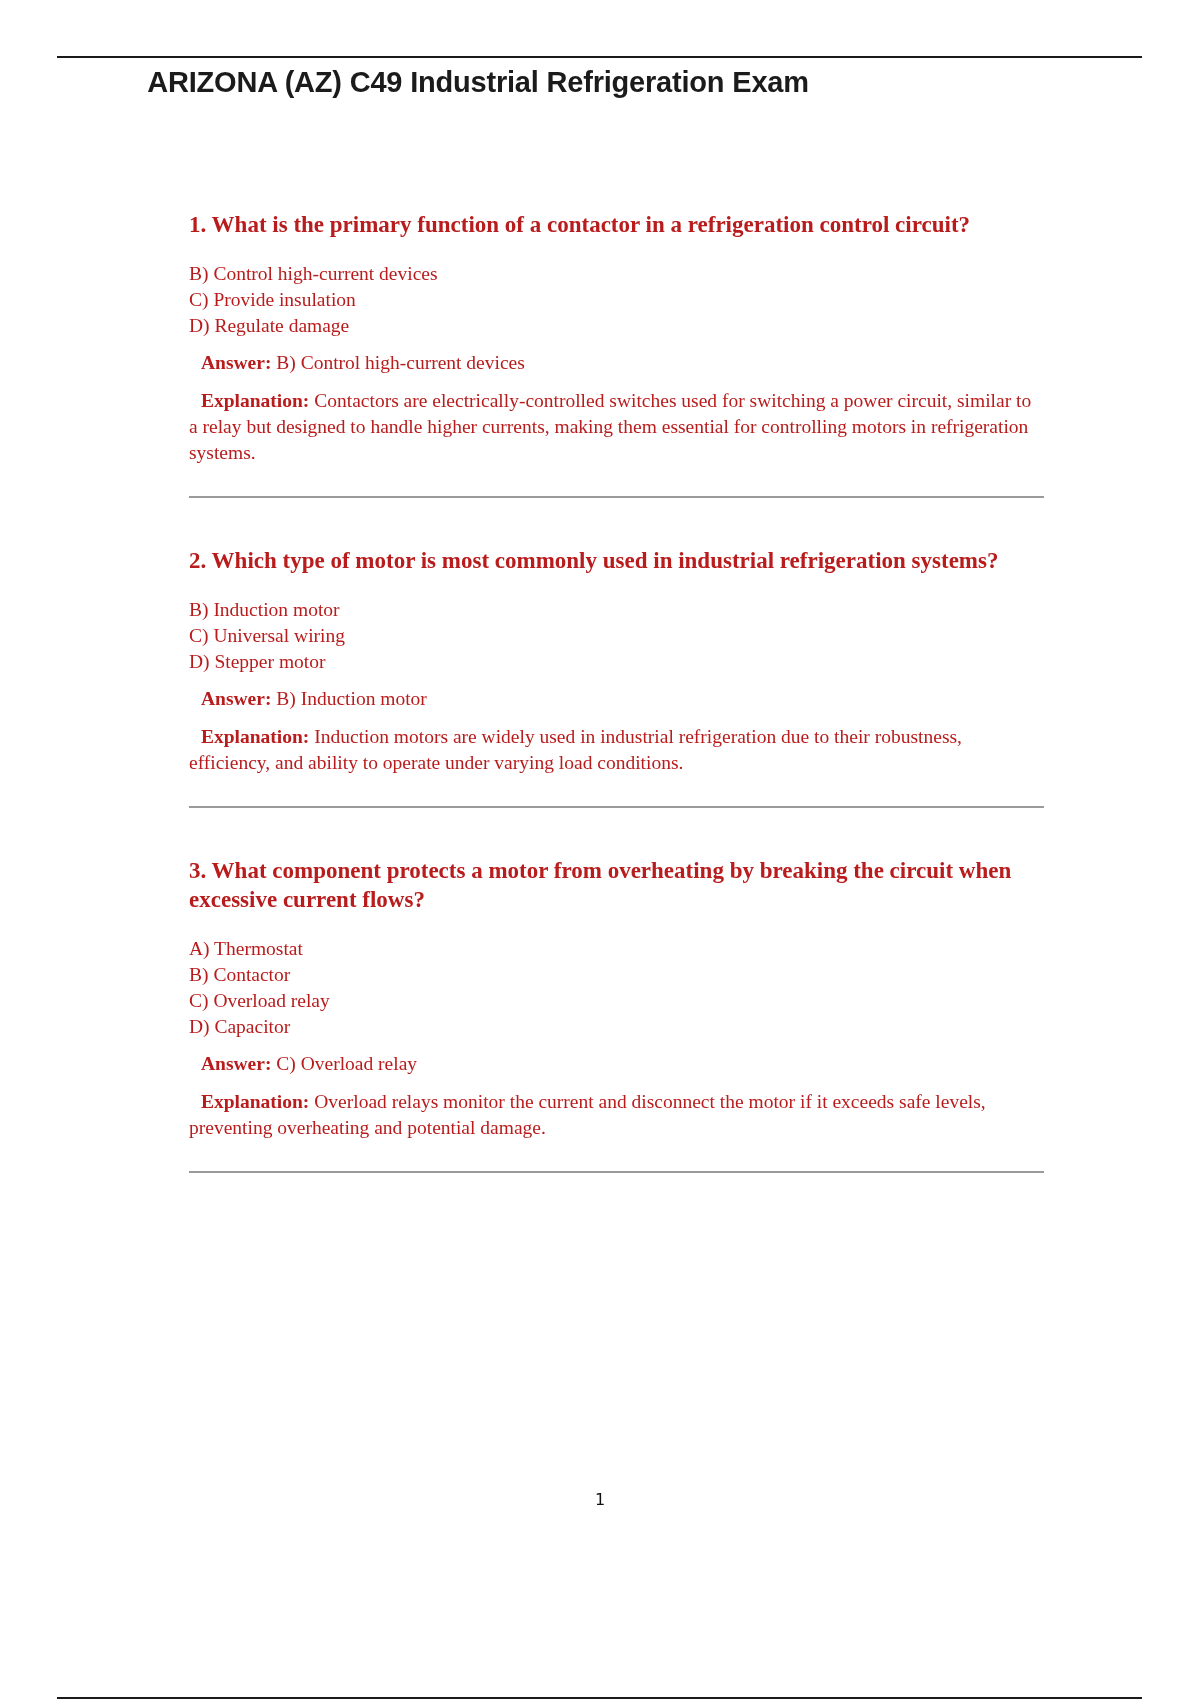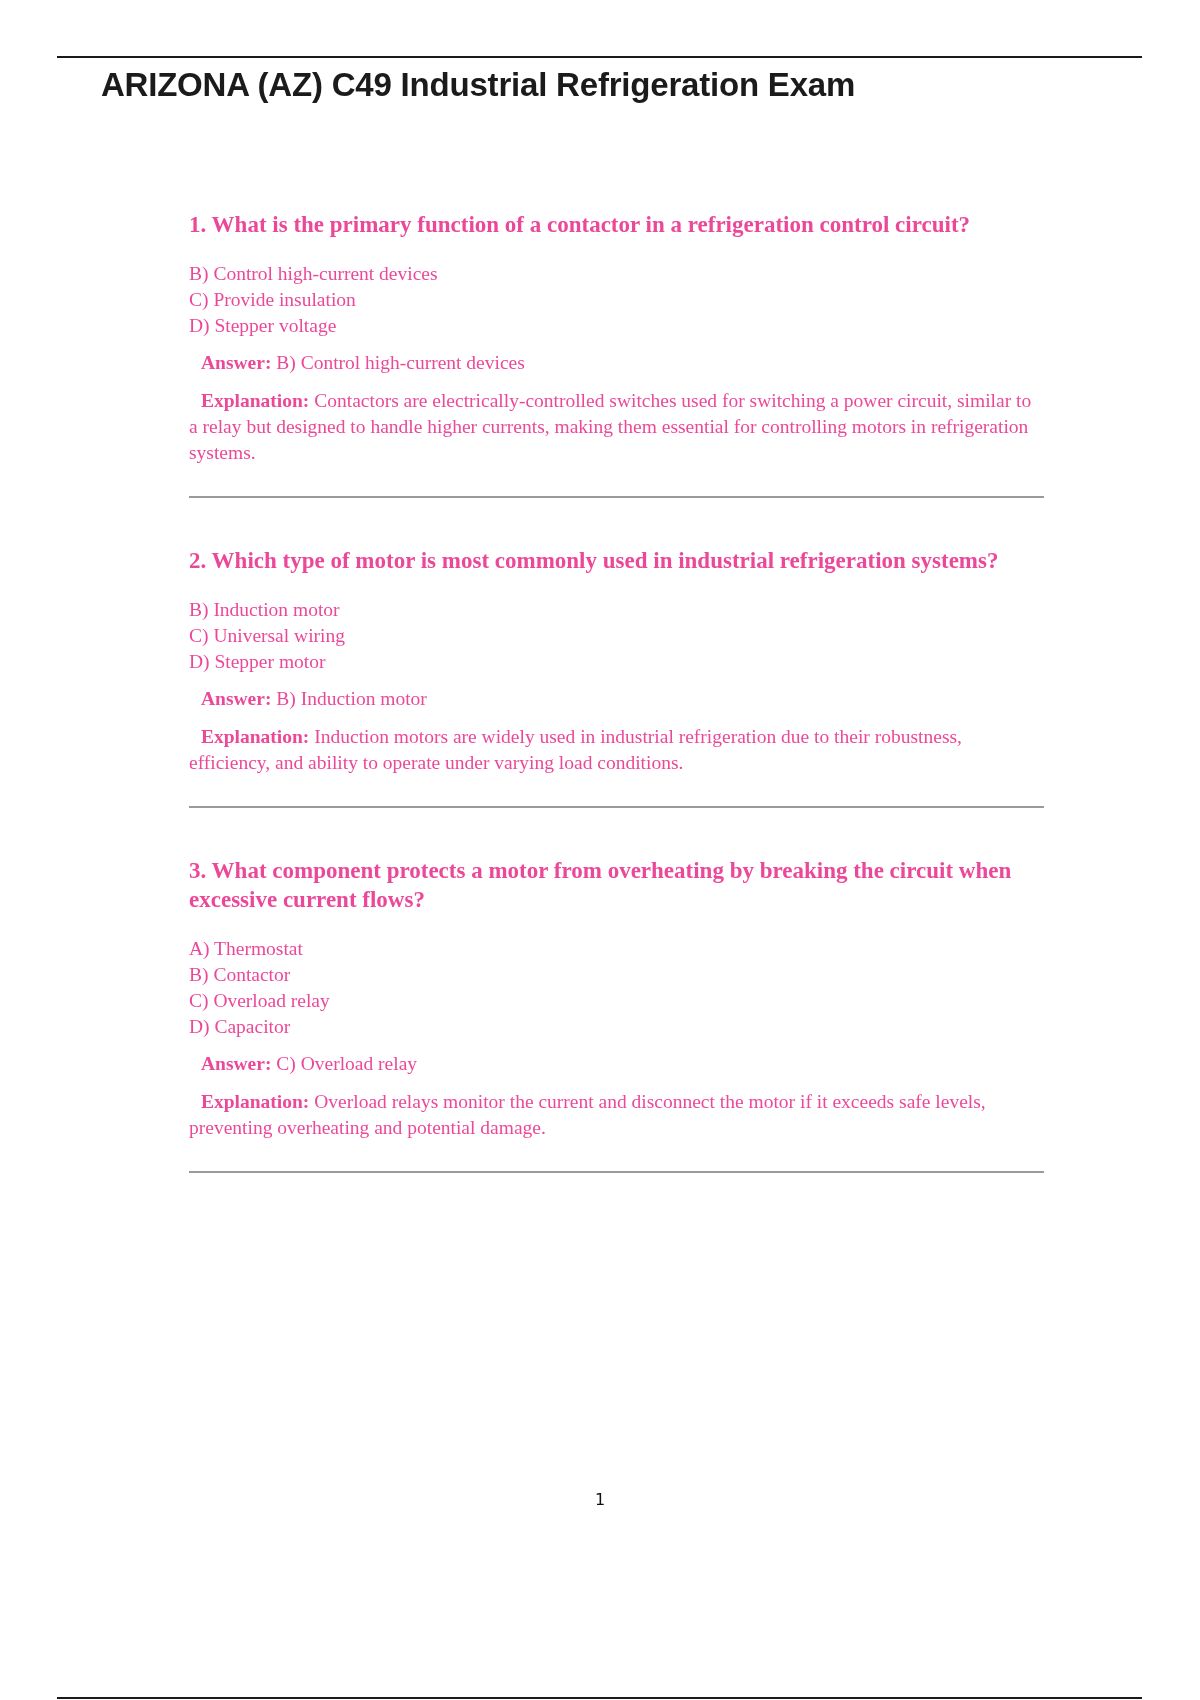--- a/index.html
+++ b/index.html
@@ -1,24 +1,24 @@
 <!DOCTYPE html>
 <html><head>
 <meta charset="utf-8">
 <style>
   html, body { margin: 0; padding: 0; background: #ffffff; }
   body { width: 1200px; height: 1700px; position: relative; overflow: hidden; color: #111; }
   .rule-top { position: absolute; left: 57px; top: 56px; width: 1085px; height: 2px; background: #1a1a1a; }
   .rule-bottom { position: absolute; left: 57px; top: 1697px; width: 1085px; height: 2px; background: #1a1a1a; }
   .doc-title {
     position: absolute; left: 0; top: 66px; width: 956px; text-align: center;
-    font-family: "Liberation Sans", sans-serif; font-weight: bold; font-size: 33px;
+    font-family: "Liberation Sans", sans-serif; font-weight: bold; font-size: 29px;
     color: #1b1b1b; letter-spacing: -0.2px; margin: 0;
   }
-  .content { position: absolute; left: 189px; top: 210px; width: 855px; font-family: "Liberation Serif", serif; color: #ec4899; }
+  .content { position: absolute; left: 189px; top: 210px; width: 855px; font-family: "Liberation Serif", serif; color: #b91c1c; }
   .question { margin: 0; }
   .q-title { font-weight: bold; font-size: 23px; line-height: 29px; margin: 0 0 22px 0; }
   .options { list-style: none; margin: 0 0 11px 0; padding: 0; }
   .options li { font-size: 19.5px; line-height: 26px; }
   .answer, .explanation { font-size: 19.5px; line-height: 26px; margin: 0 0 12px 0; }
   .answer b, .explanation b { font-weight: bold; margin-left: 12px; }
   .sep { height: 2px; background: #9a9a9a; border: 0; margin: 30px 0 48px 0; }
   .page-number {
     position: absolute; left: 0; top: 1490px; width: 1200px; text-align: center;
     font-family: "DejaVu Sans", sans-serif; font-size: 16px; color: #111;
@@ -31,21 +31,21 @@
 
 <h1 class="doc-title">ARIZONA (AZ) C49 Industrial Refrigeration Exam</h1>
 
 <div class="content">
 
   <section class="question">
     <h2 class="q-title">1. What is the primary function of a contactor in a refrigeration control circuit?</h2>
     <ul class="options">
       <li>B) Control high-current devices</li>
       <li>C) Provide insulation</li>
-      <li>D) Stepper voltage</li>
+      <li>D) Regulate damage</li>
     </ul>
     <p class="answer"><b>Answer:</b> <span>B) Control high-current devices</span></p>
     <p class="explanation"><b>Explanation:</b> <span>Contactors are electrically-controlled switches used for switching a power circuit, similar to a relay but designed to handle higher currents, making them essential for controlling motors in refrigeration systems.</span></p>
   </section>
   <hr class="sep">
 
   <section class="question">
     <h2 class="q-title">2. Which type of motor is most commonly used in industrial refrigeration systems?</h2>
     <ul class="options">
       <li>B) Induction motor</li>

